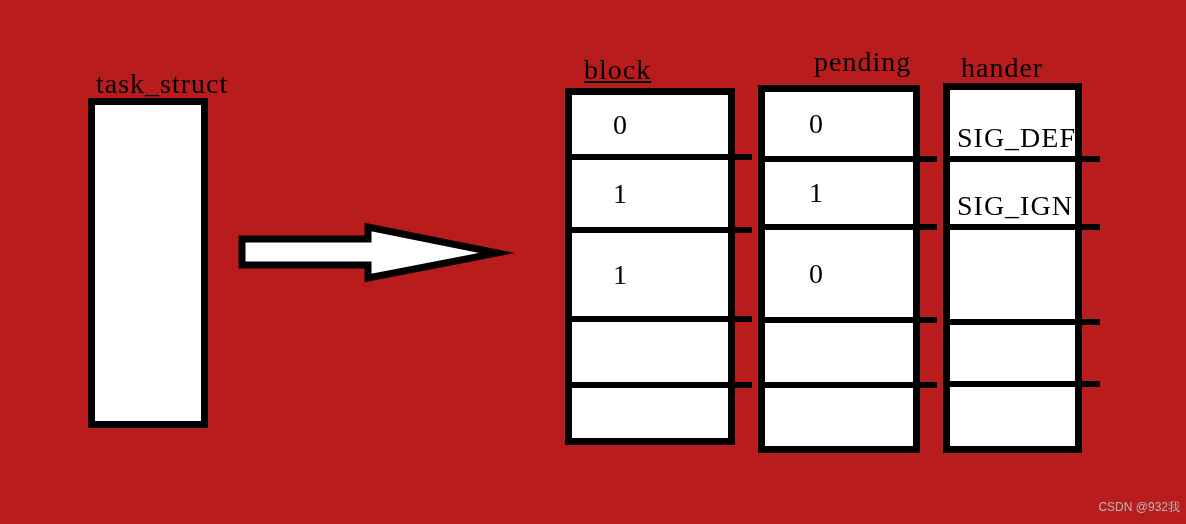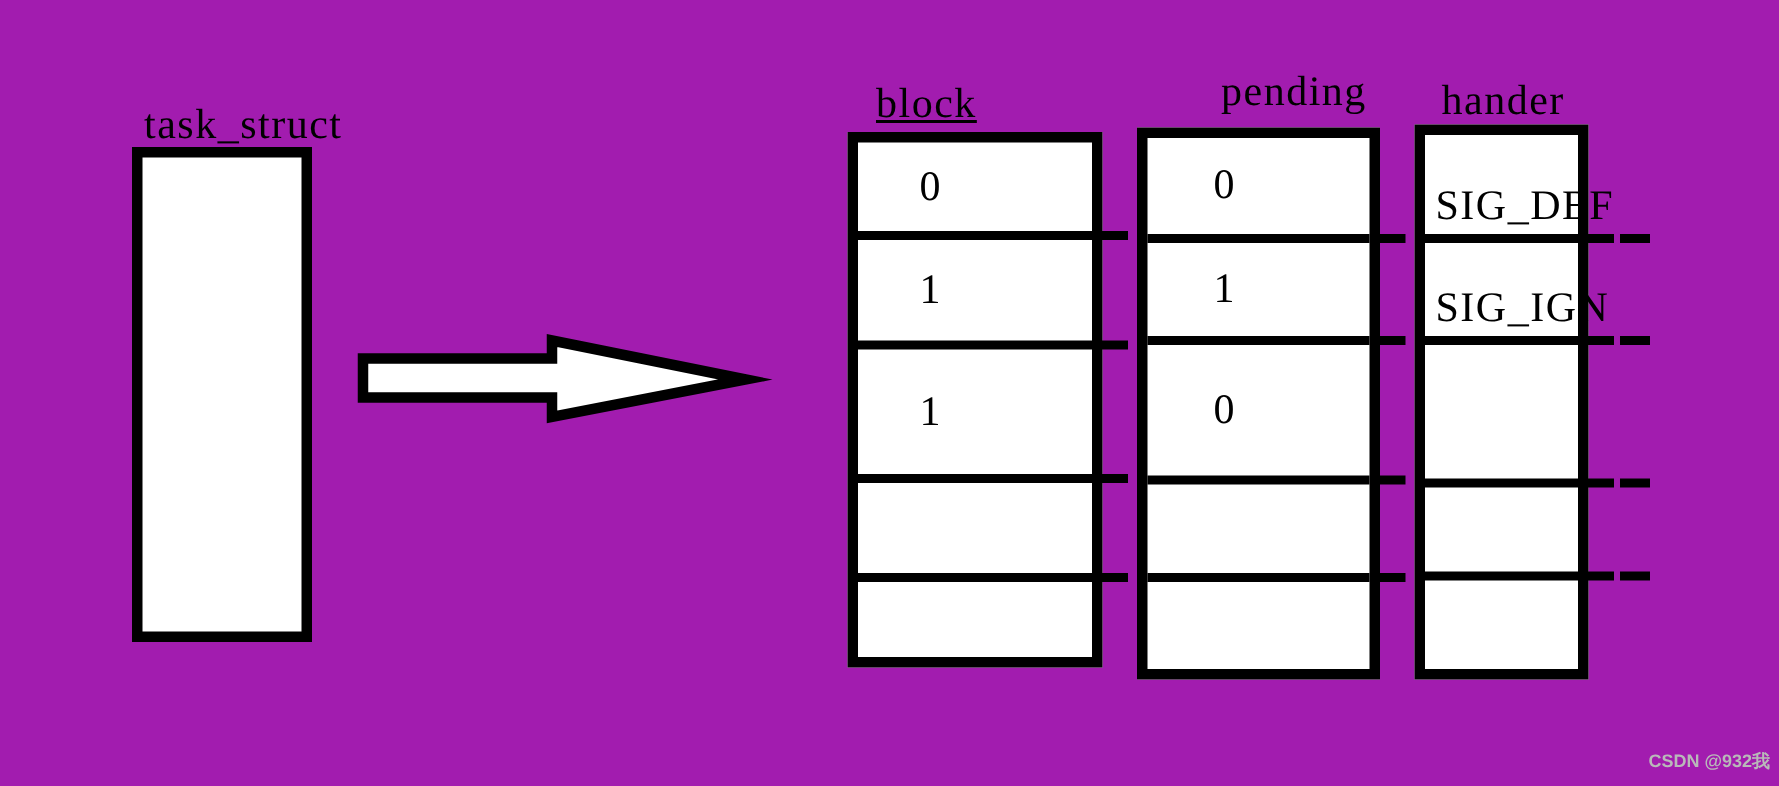--- a/index.html
+++ b/index.html
@@ -4,21 +4,21 @@
 <style>
   html, body {
     margin: 0;
     padding: 0;
     background: #ffffff;
   }
   .canvas {
     position: relative;
     width: 1186px;
     height: 524px;
-    background: #a21caf;
+    background: #b91c1c;
     overflow: hidden;
     font-family: "Liberation Serif", "DejaVu Serif", serif;
     color: #000000;
   }
 
   
   .ts-label {
     position: absolute;
     left: 96px;
     top: 68px;
@@ -61,21 +61,21 @@
     position: absolute;
     border: 7px solid #000000;
     box-sizing: border-box;
     background: #ffffff;
     display: grid;
   }
   #tbl-block   { left: 565px; top: 88px; width: 170px; height: 357px;
                  grid-template-rows: 65px 73px 89px 66px 1fr; }
   #tbl-pending { left: 758px; top: 85px; width: 162px; height: 368px;
                  grid-template-rows: 70px 68px 93px 65px 1fr; }
-  #tbl-hander  { left: 943px; top: 83px; width: 116px; height: 370px;
+  #tbl-hander  { left: 943px; top: 83px; width: 139px; height: 370px;
                  grid-template-rows: 72px 68px 95px 62px 1fr; }
 
   .cell {
     position: relative;
     display: flex;
     box-sizing: border-box;
     font-size: 28px;
   }
   .cell.divided { border-bottom: 6px solid #000000; }
   
@@ -102,21 +102,20 @@
   }
 
   .watermark {
     position: absolute;
     right: 6px;
     bottom: 8px;
     font-family: "Liberation Sans", "DejaVu Sans", sans-serif;
     font-size: 12px;
     color: #b9b9b9;
     white-space: nowrap;
-    font-weight: bold;
   }
 </style>
 </head>
 <body>
 
 <div class="canvas">
 
   <div class="ts-label">task_struct</div>
   <div class="ts-box"></div>
 

